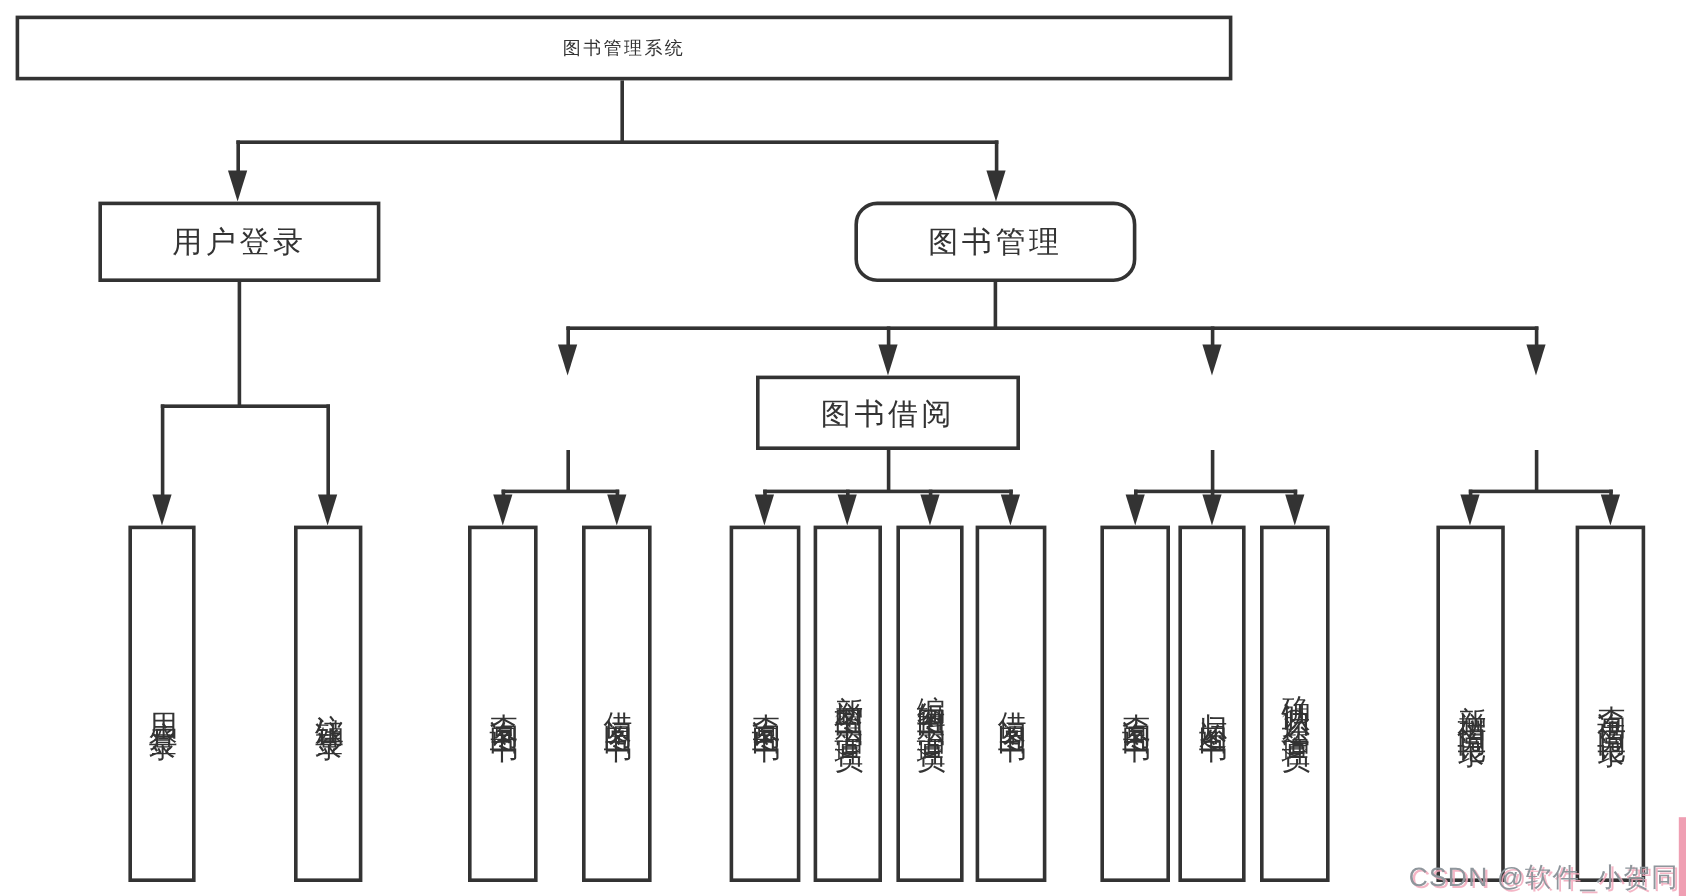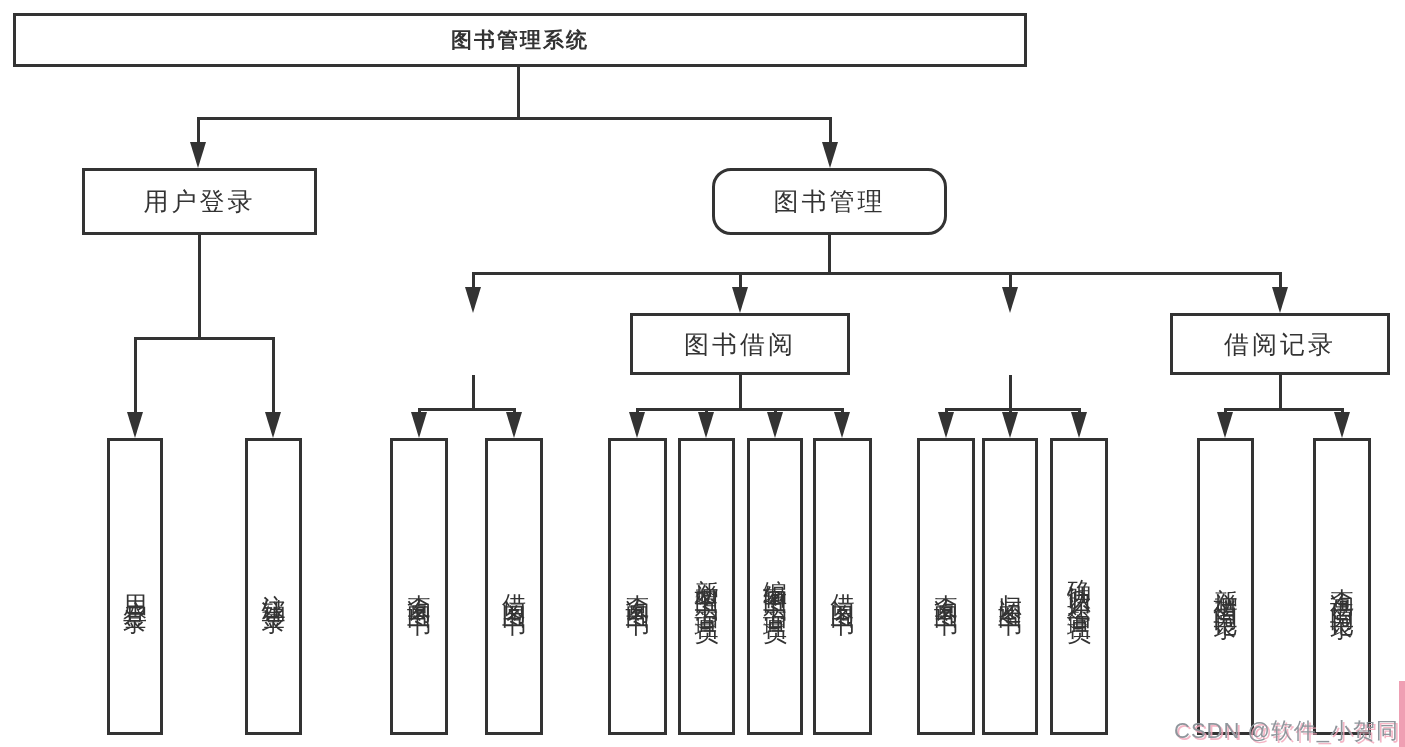--- a/index.html
+++ b/index.html
@@ -13,21 +13,21 @@
   }
   .node{
     position:absolute;
     box-sizing:border-box;
     background:#ffffff;
     border:3px solid #333333;
     display:flex;align-items:center;justify-content:center;
     text-align:center;
     color:#333333;
   }
-  .node.root{font-size:21px;letter-spacing:2px;font-weight:bold;}
+  .node.root{font-size:15px;letter-spacing:2px;}
   .node.lvl{font-size:25px;letter-spacing:3px;}
   .node.leaf{
     writing-mode:vertical-rl;
     font-size:24px;
     letter-spacing:6px;
     line-height:1;
   }
   .hline{position:absolute;height:3px;background:#333333;}
   .vline{position:absolute;width:3px;background:#333333;}
   .arrow{
@@ -81,21 +81,20 @@
   <div class="vline" style="left:472px;top:272px;height:18px;"></div>
   <div class="arrow" style="left:465px;top:287px;"></div>
   <div class="vline" style="left:739px;top:272px;height:18px;"></div>
   <div class="arrow" style="left:732px;top:287px;"></div>
   <div class="vline" style="left:1009px;top:272px;height:18px;"></div>
   <div class="arrow" style="left:1002px;top:287px;"></div>
   <div class="vline" style="left:1279px;top:272px;height:18px;"></div>
   <div class="arrow" style="left:1272px;top:287px;"></div>
 
   <div class="node lvl" style="left:630px;top:313px;width:220px;height:62px;">图书借阅</div>
-  <div class="node lvl" style="left:1170px;top:313px;width:220px;height:62px;">借阅记录</div>
 
   <div class="vline" style="left:472px;top:375px;height:34px;"></div>
   <div class="hline" style="left:418px;top:408px;width:98px;"></div>
   <div class="vline" style="left:418px;top:408px;height:8px;"></div>
   <div class="arrow" style="left:411px;top:412px;"></div>
   <div class="vline" style="left:513px;top:408px;height:8px;"></div>
   <div class="arrow" style="left:506px;top:412px;"></div>
 
   <div class="vline" style="left:739px;top:375px;height:34px;"></div>
   <div class="hline" style="left:636px;top:408px;width:208px;"></div>

